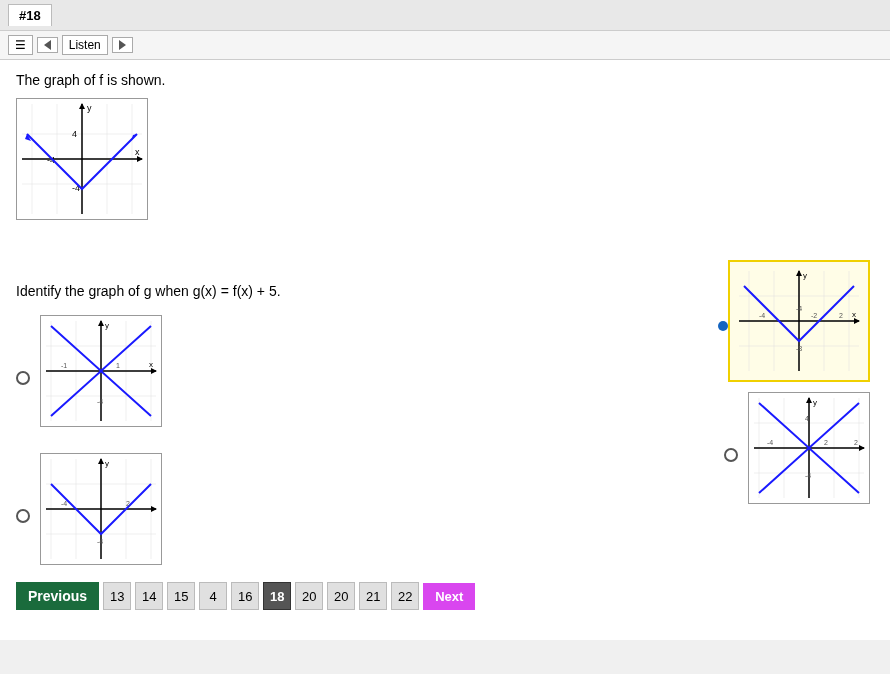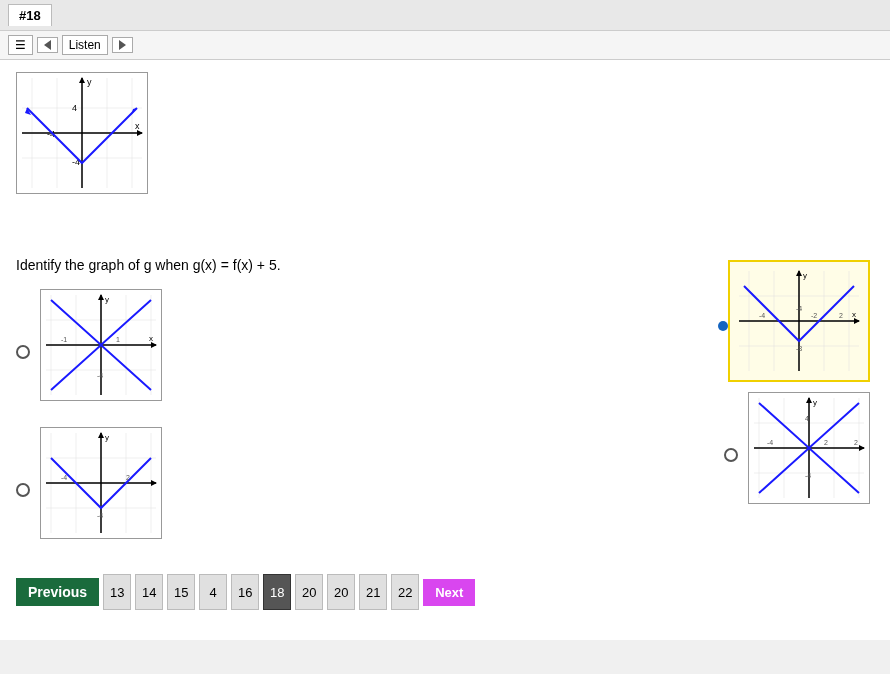--- a/index.html
+++ b/index.html
@@ -175,32 +175,33 @@
       padding: 6px 12px;
       font-size: 13px;
       cursor: pointer;
       font-weight: bold;
     }
 
     .page-btn {
       background: #e0e0e0;
       border: 1px solid #bbb;
       min-width: 28px;
-      height: 36px;
+      height: 28px;
       display: flex;
       align-items: center;
       justify-content: center;
       font-size: 13px;
       cursor: pointer;
     }
 
     .page-btn.active {
       background: #555;
       color: white;
       border-color: #333;
+      font-weight: bold;
     }
   </style>
 </head>
 <body>
 
 <div class="tab-bar">
   <div class="tab-item">#18</div>
 </div>
 
 <div class="toolbar">
@@ -213,20 +214,21 @@
   <button class="toolbar-btn">
     <span>Listen</span>
   </button>
   <button class="toolbar-btn">
     <span class="arrow-right"></span>
   </button>
 </div>
 
 <div class="main-content">
 
+  <div class="problem-text">The graph of f is shown.</div>
 
   
   <div class="graph-container">
     <svg class="graph" width="130" height="120">
 
       <line x1="65" y1="5" x2="65" y2="115" stroke="#ccc" stroke-width="0.5"></line>
       <line x1="5" y1="60" x2="125" y2="60" stroke="#ccc" stroke-width="0.5"></line>
 
       <line x1="40" y1="5" x2="40" y2="115" stroke="#ddd" stroke-width="0.5"></line>
       <line x1="90" y1="5" x2="90" y2="115" stroke="#ddd" stroke-width="0.5"></line>

